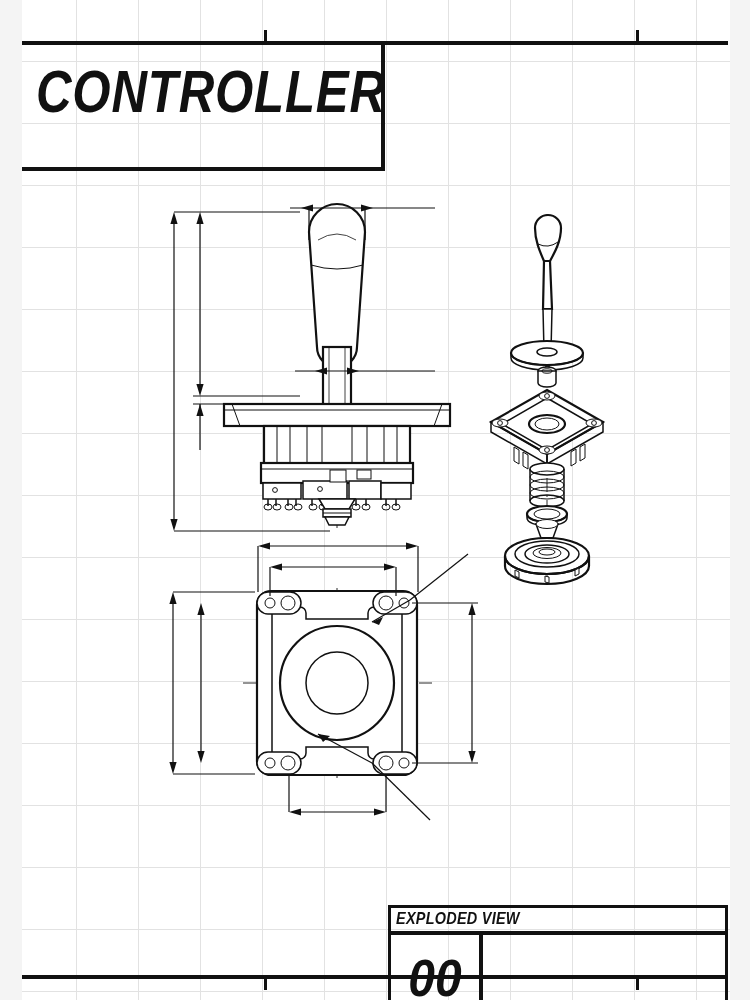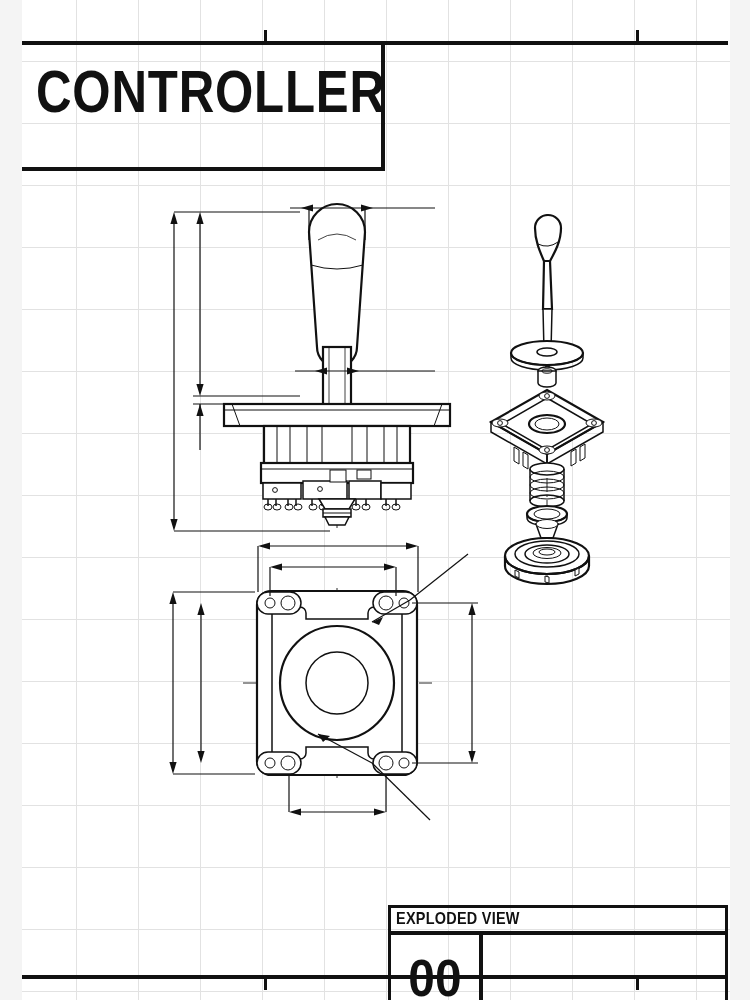--- a/index.html
+++ b/index.html
@@ -1,19 +1,20 @@
 <!DOCTYPE html>
 <html><head>
 <meta charset="utf-8">
 <style>
   html,body{margin:0;padding:0;background:#f7f7f7;}
   body{font-family:"Liberation Sans", sans-serif;}
   #sheet{
     position:relative;width:750px;height:1000px;overflow:hidden;
     background:#ffffff;
+    font-style:italic;
   }
   
   .margin-strip{position:absolute;top:0;bottom:0;background:#f4f4f4;}
   .margin-left{left:0;width:22px;}
   .margin-right{right:0;width:20px;}
 
   
   #grid{
     position:absolute;left:22px;top:0;right:20px;bottom:0;
     background-image:

